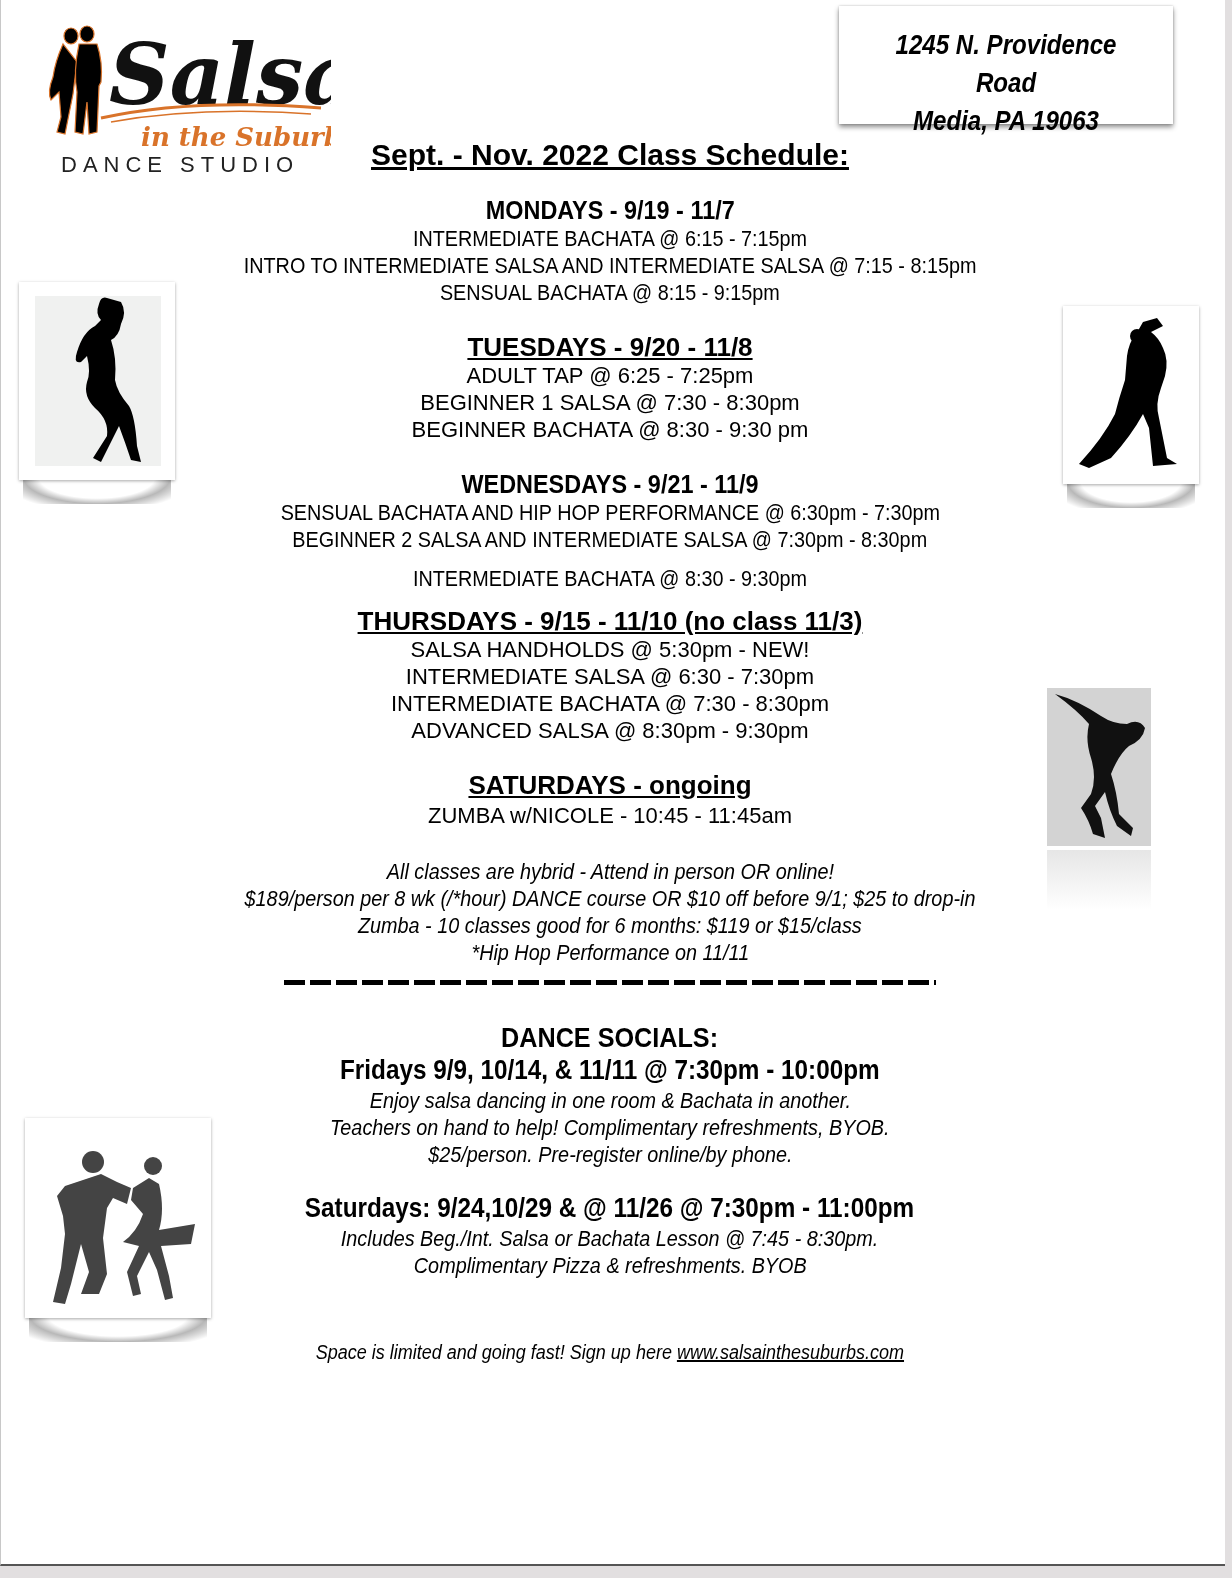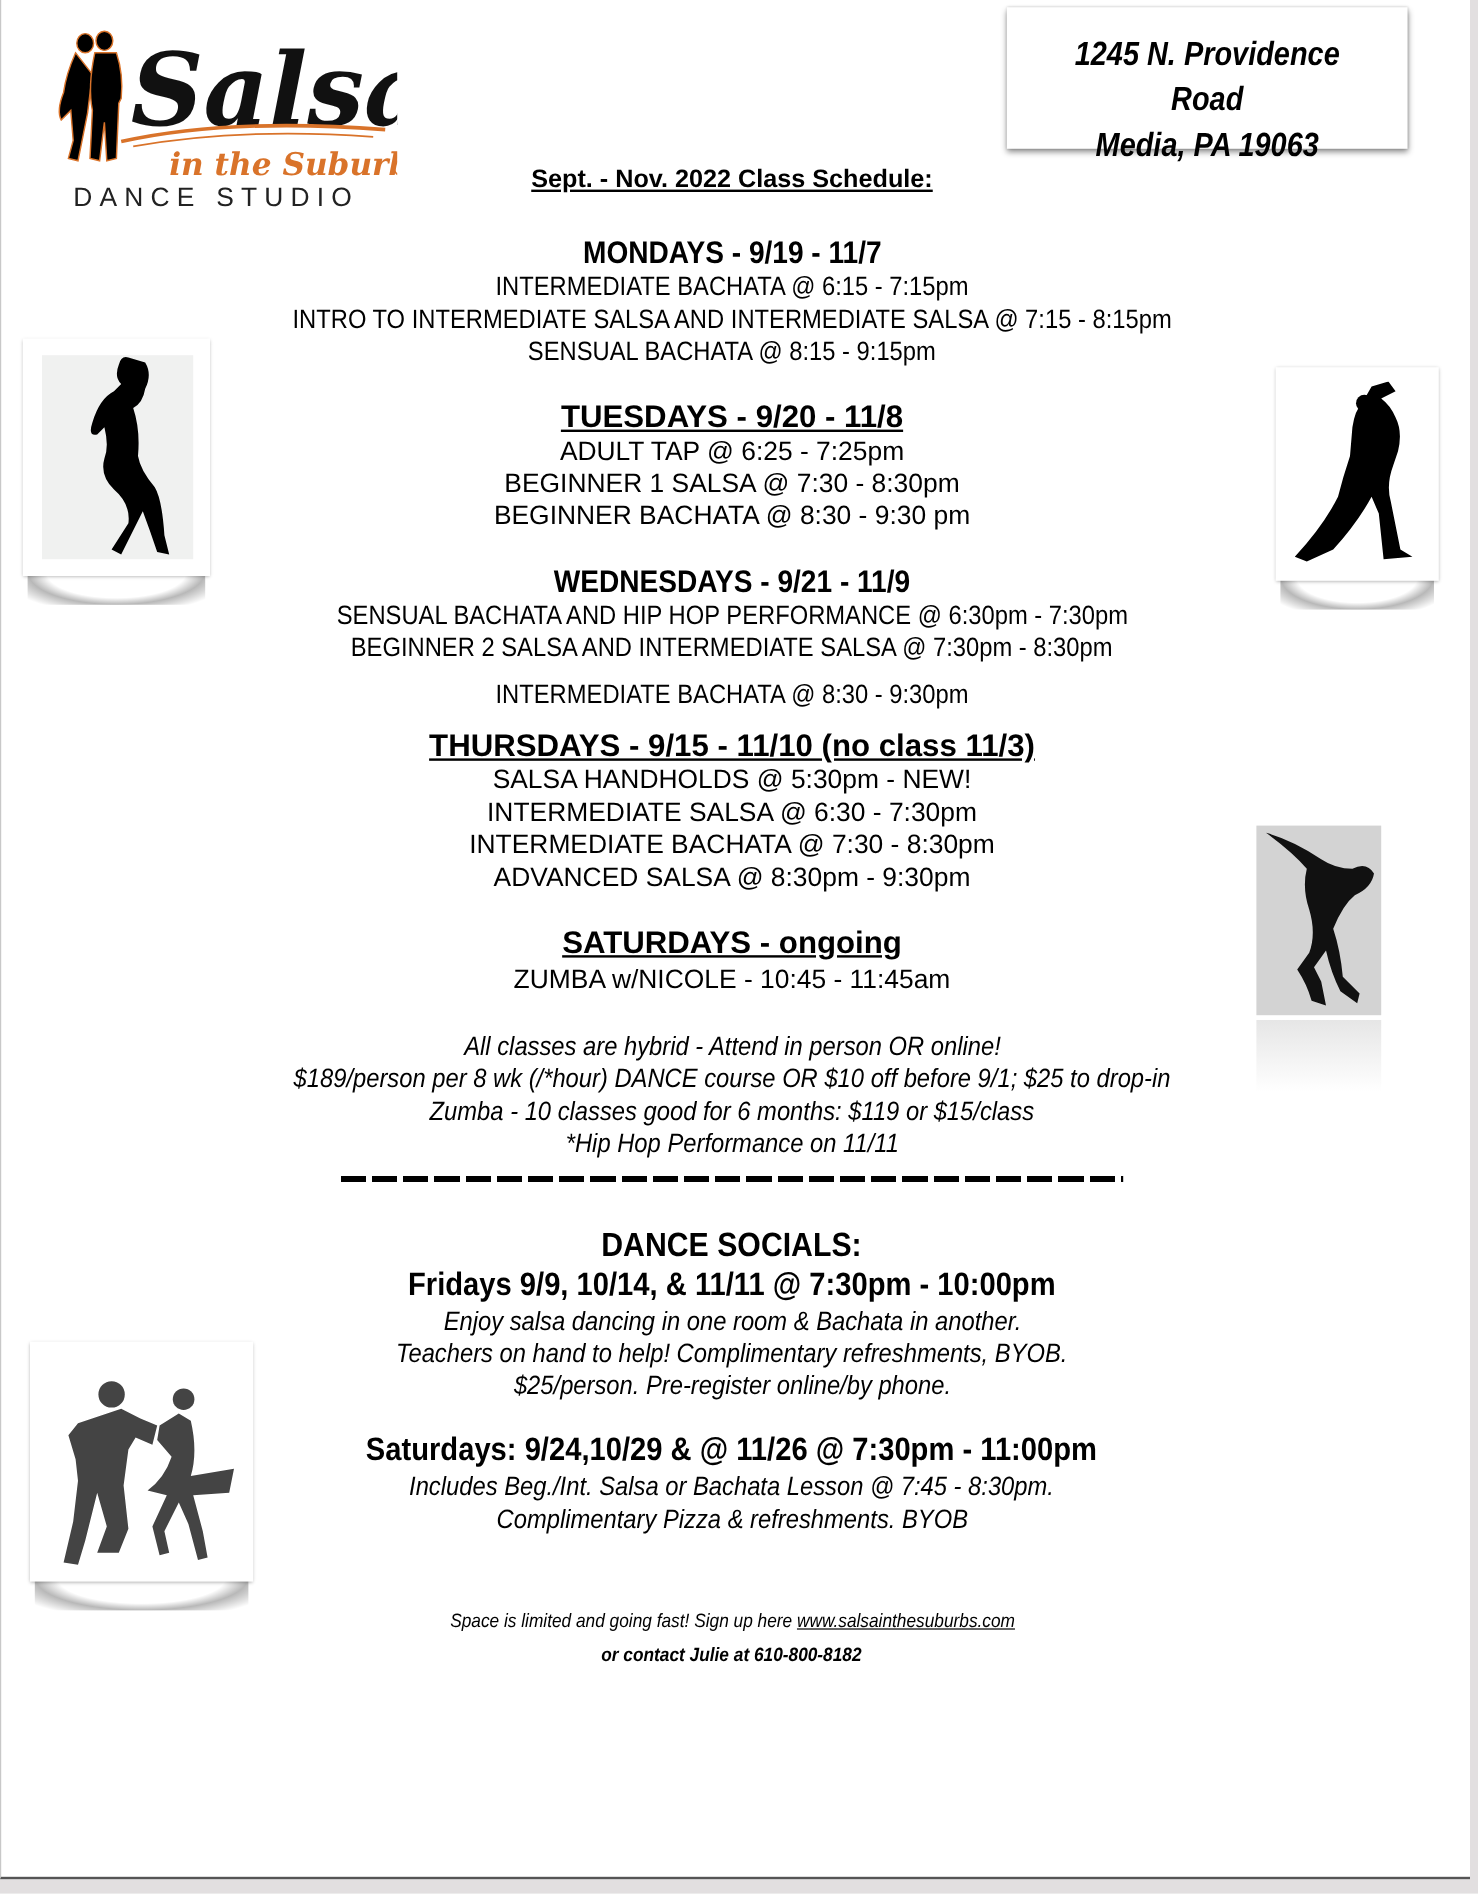--- a/index.html
+++ b/index.html
@@ -3,35 +3,35 @@
 <meta charset="utf-8">
 <style>
   html, body { margin:0; padding:0; }
   body { width:1232px; height:1578px; background:#e2dfe0; position:relative; overflow:hidden; font-family:"Liberation Sans", sans-serif; color:#000; }
   .page { position:absolute; left:0; top:0; width:1225px; height:1566px; background:#fff; border-left:1px solid #c8c8c8; border-bottom:2px solid #555; box-sizing:border-box;padding-left:36px; }
   .logo { position:absolute; left:40px; top:22px; width:290px; height:160px; }
   .logo svg { display:block; }
   .logo-sub { position:absolute; left:20px; top:130px; font-size:22px; letter-spacing:6px; color:#222; font-weight:normal; }
   .address { position:absolute; left:838px; top:6px; width:334px; height:118px; background:#fff; box-shadow:0 3px 5px rgba(0,0,0,0.45), 0 0 2px rgba(0,0,0,0.2); text-align:center; box-sizing:border-box; padding-top:20px; }
   .address div { font-style:italic; font-weight:bold; font-size:28px; line-height:38px; transform:scaleX(0.86); }
-  .title { position:absolute; left:0; width:1218px; top:138px; text-align:center; font-weight:bold; font-size:21px; }
+  .title { position:absolute; left:0; width:1218px; top:138px; text-align:center; font-weight:bold; font-size:30px; }
   .title span { text-decoration:underline; margin-left:0; }
   .sched { position:absolute; left:0; width:1218px; text-align:center; }
   .day-h { font-weight:bold; font-size:26px; text-decoration:underline; line-height:30px; }
   .cls { font-size:22px; line-height:27px; }
   .cond { display:inline-block; transform:scaleX(0.9); }
   .info { position:absolute; left:0; width:1218px; text-align:center; font-style:italic; font-size:22px; line-height:27px; }
   .dashes { position:absolute; left:283px; top:980px; width:652px; height:5px; background:repeating-linear-gradient(90deg,#000 0 21px, transparent 21px 26px); }
   .social-h { font-weight:bold; font-size:28px; text-decoration:underline; line-height:32px; }
   .social-sub { font-weight:bold; font-size:27px; line-height:33px; }
   .it { font-style:italic; font-size:22px; line-height:27px; }
   .photo { position:absolute; background:#fff; box-shadow:0 1px 3px rgba(0,0,0,0.35); }
   .photo .inner { position:absolute; }
   .photo .curl { position:absolute; left:4px; right:4px; bottom:-24px; height:24px; background:radial-gradient(ellipse at 50% -10%, transparent 55%, rgba(0,0,0,0.28) 70%, transparent 92%); }
-  .footer { position:absolute; left:0; width:1218px; top:1338px; text-align:center; font-style:italic; font-size:16px; line-height:28px; }
+  .footer { position:absolute; left:0; width:1218px; top:1338px; text-align:center; font-style:italic; font-size:20px; line-height:28px; }
   .footer a { color:#000; text-decoration:underline; }
   .bold-it { font-weight:bold; }
 </style>
 </head>
 <body>
 
 <div class="page">
 
   <div class="logo">
     <svg width="290" height="130" viewBox="0 0 290 130">
@@ -114,21 +114,20 @@
   </div>
 
   <div class="sched" style="top:1192px;">
     <div class="social-sub"><span class="cond">Saturdays: 9/24,10/29 &amp; @ 11/26 @ 7:30pm - 11:00pm</span></div>
     <div class="it"><span class="cond">Includes Beg./Int. Salsa or Bachata Lesson @ 7:45 - 8:30pm.</span></div>
     <div class="it"><span class="cond">Complimentary Pizza &amp; refreshments. BYOB</span></div>
   </div>
 
   <div class="footer">
     <div><span class="cond"><span>Space is limited and going fast! Sign up here </span><a>www.salsainthesuburbs.com</a></span></div>
-    <div class="bold-it"><span class="cond">or contact Julie at 610-800-8182</span></div>
   </div>
 
   <div class="photo" style="left:18px; top:282px; width:156px; height:198px;">
     <div class="inner" style="left:16px; top:14px; width:126px; height:170px; background:#f0f1f0;">
       <svg width="126" height="170" viewBox="0 0 126 170">
         <path fill="#000" d="M72 2 Q66 0 64 8 Q60 18 66 24 L60 30 Q48 36 42 56 Q38 68 46 66 L52 60 Q56 76 52 86 Q48 100 60 112 Q74 124 72 140 L58 162 L66 166 L74 150 L84 130 Q90 146 96 164 L106 166 L102 150 Q100 120 94 110 Q82 96 80 84 Q82 62 76 44 Q84 40 86 28 Q92 16 86 6 Z"></path>
       </svg>
     </div>
     <div class="curl"></div>
   </div>

